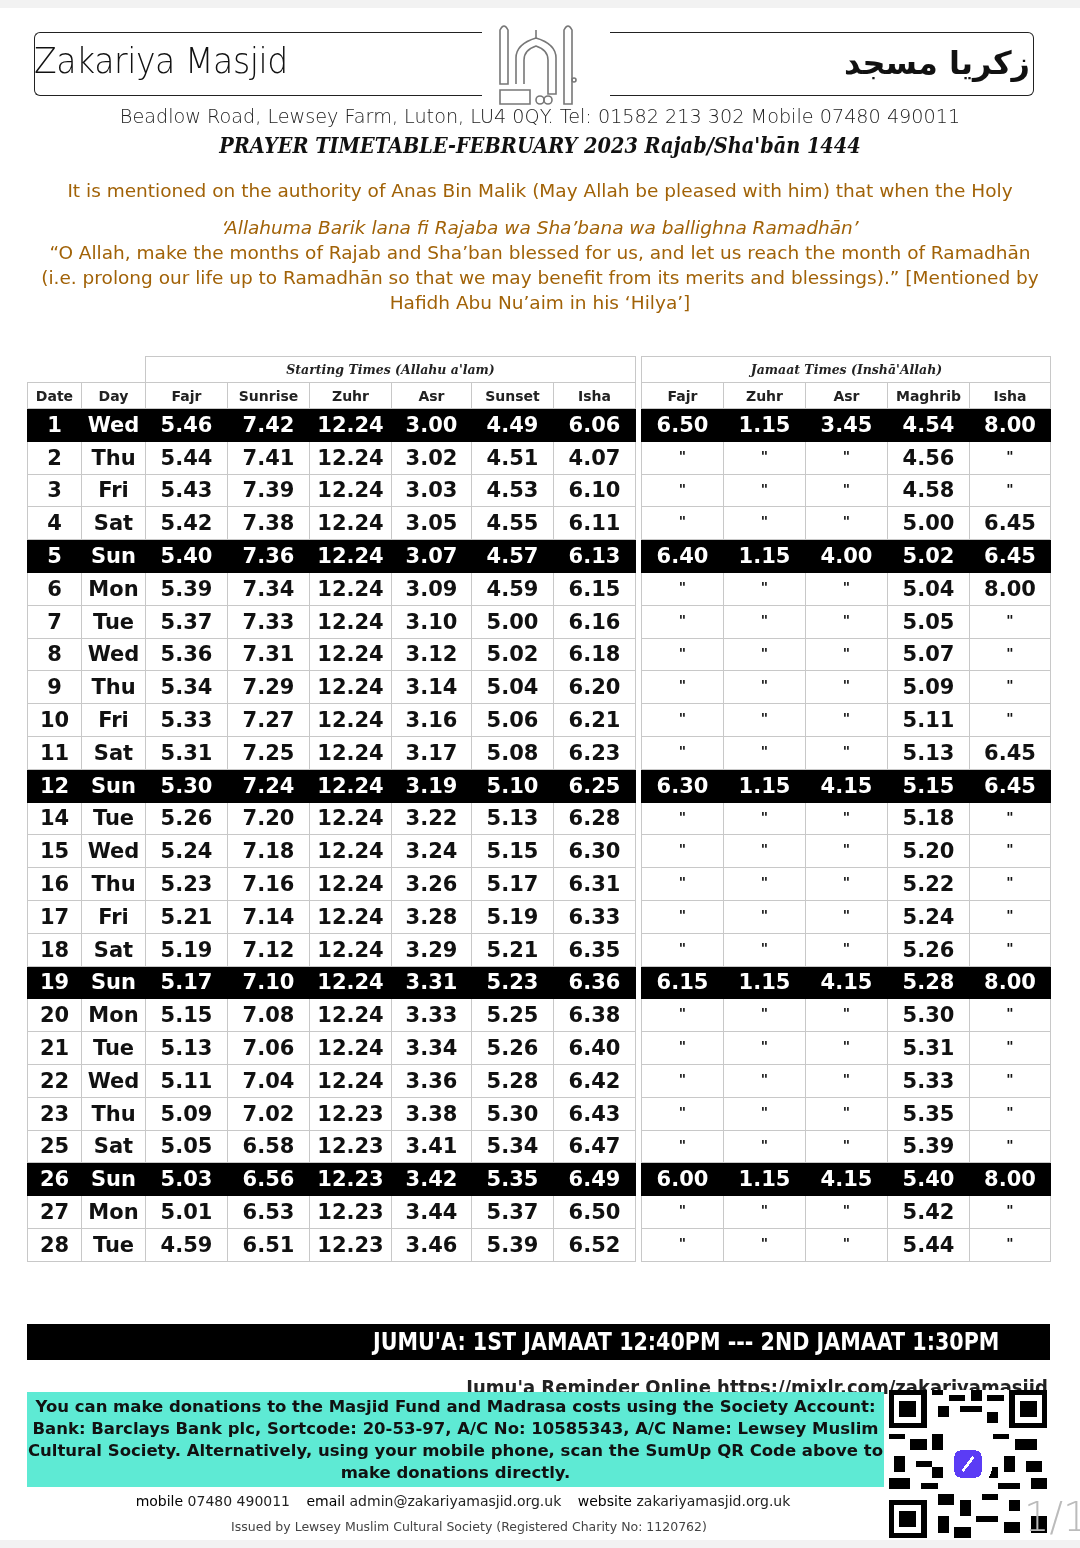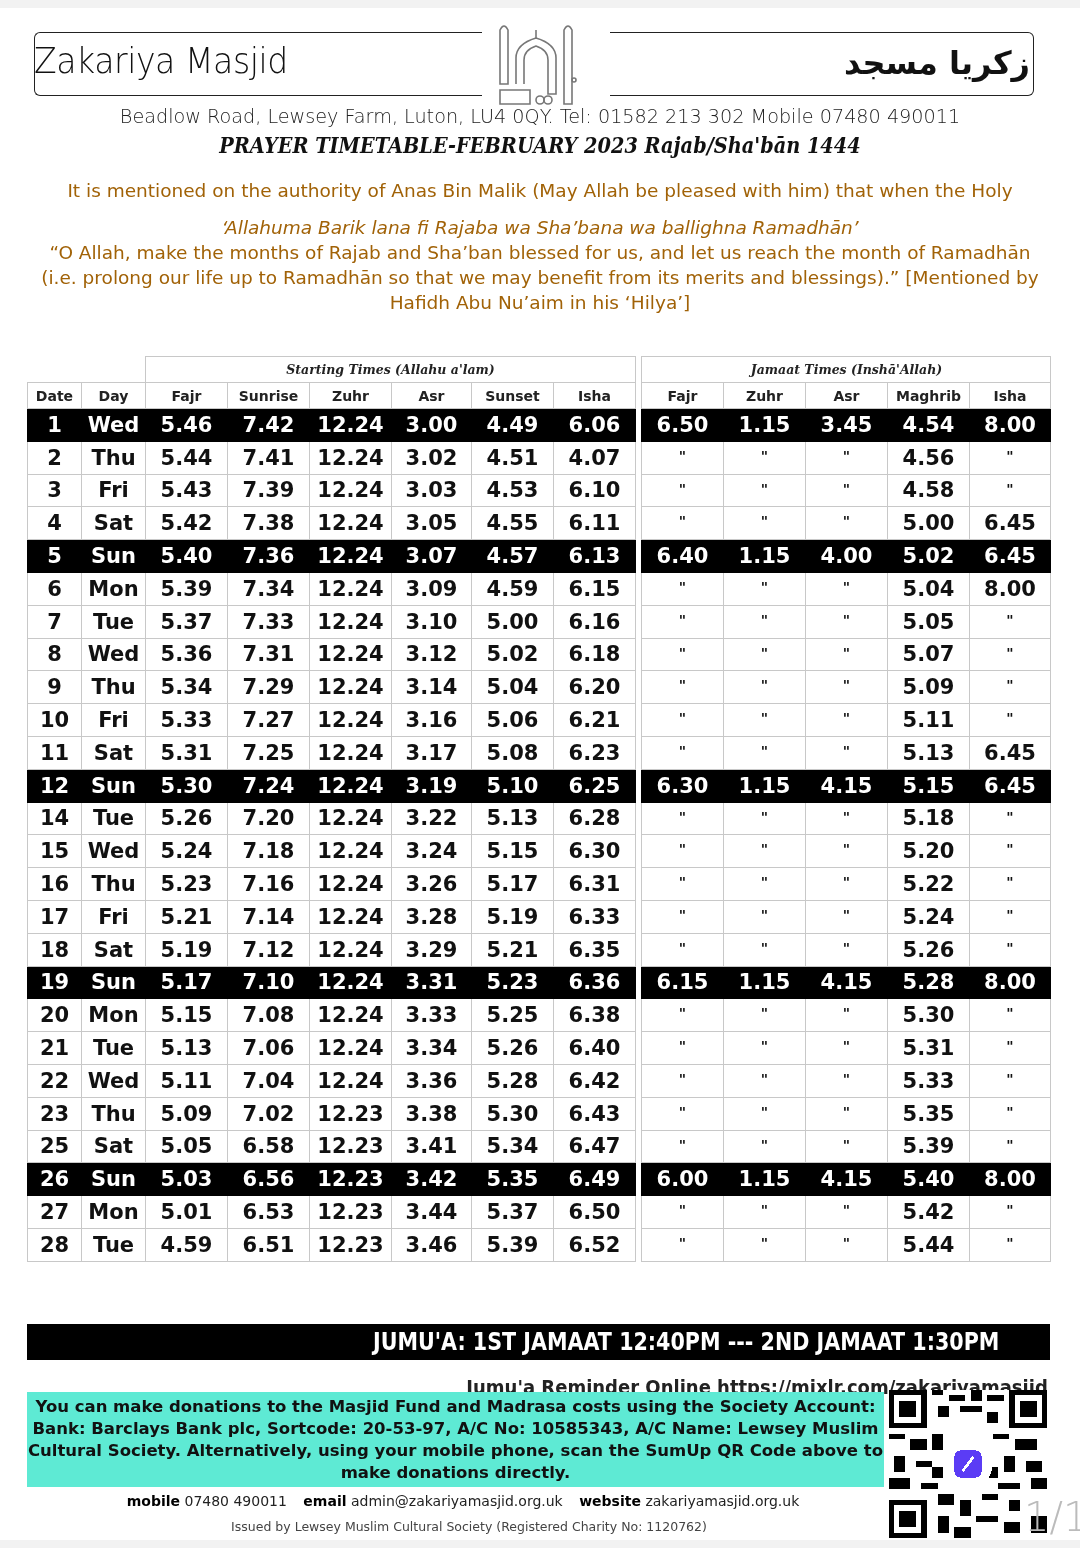--- a/index.html
+++ b/index.html
@@ -46,21 +46,21 @@
   .reminder { position: absolute; left: 0; width: 1080px; top: 1359px; text-align: right; font-size: 20px; font-weight: bold; color: #222; margin-top: 8px; }
   .reminder span { display: inline-block; transform: scaleX(0.9); }
 
   .donate { position: absolute; left: 27px; top: 1384px; width: 857px; height: 95px; background: #5eead4;
     text-align: center; font-size: 16.5px; font-weight: bold; line-height: 22px; padding-top: 4px; color: #111; }
   .donate span { display: block; }
 
   .qr { position: absolute; left: 888px; top: 1382px; width: 160px; height: 148px; background: #fff; }
 
   .contact { position: absolute; left: 0; width: 914px; top: 1485px; text-align: center; font-size: 14px; color: #222; }
-  .contact b { font-weight: bold; color: #000; margin-left: 12px; }
+  .contact b { font-weight: normal; color: #000; margin-left: 12px; }
   .issued { position: absolute; left: 0; width: 914px; top: 1511px; text-align: center; font-size: 12.5px; color: #444; padding-left: 24px; }
   .pagenum { position: absolute; left: 1024px; top: 1494px; font-size: 40px; color: #bbb; font-weight: 300; }
 </style>
 </head>
 <body>
 
 <div class="page">
 
   <div class="hdr">
     <div class="hdr-box-left"></div>

